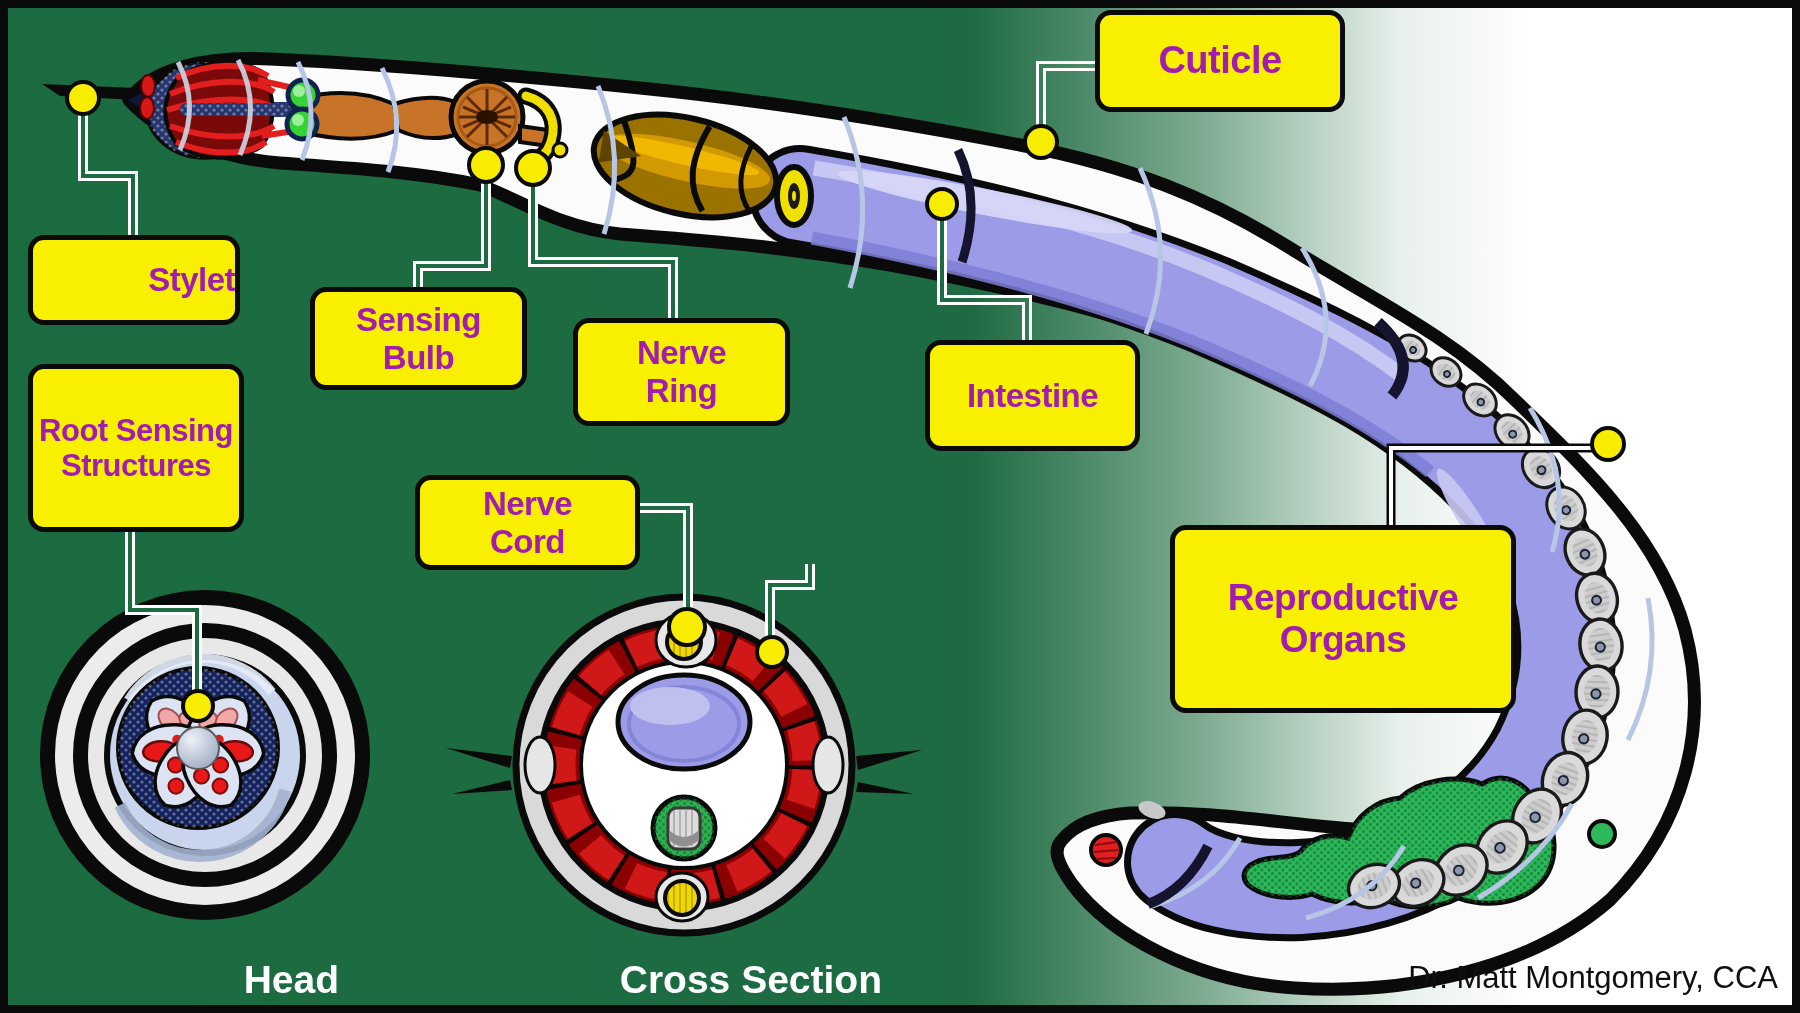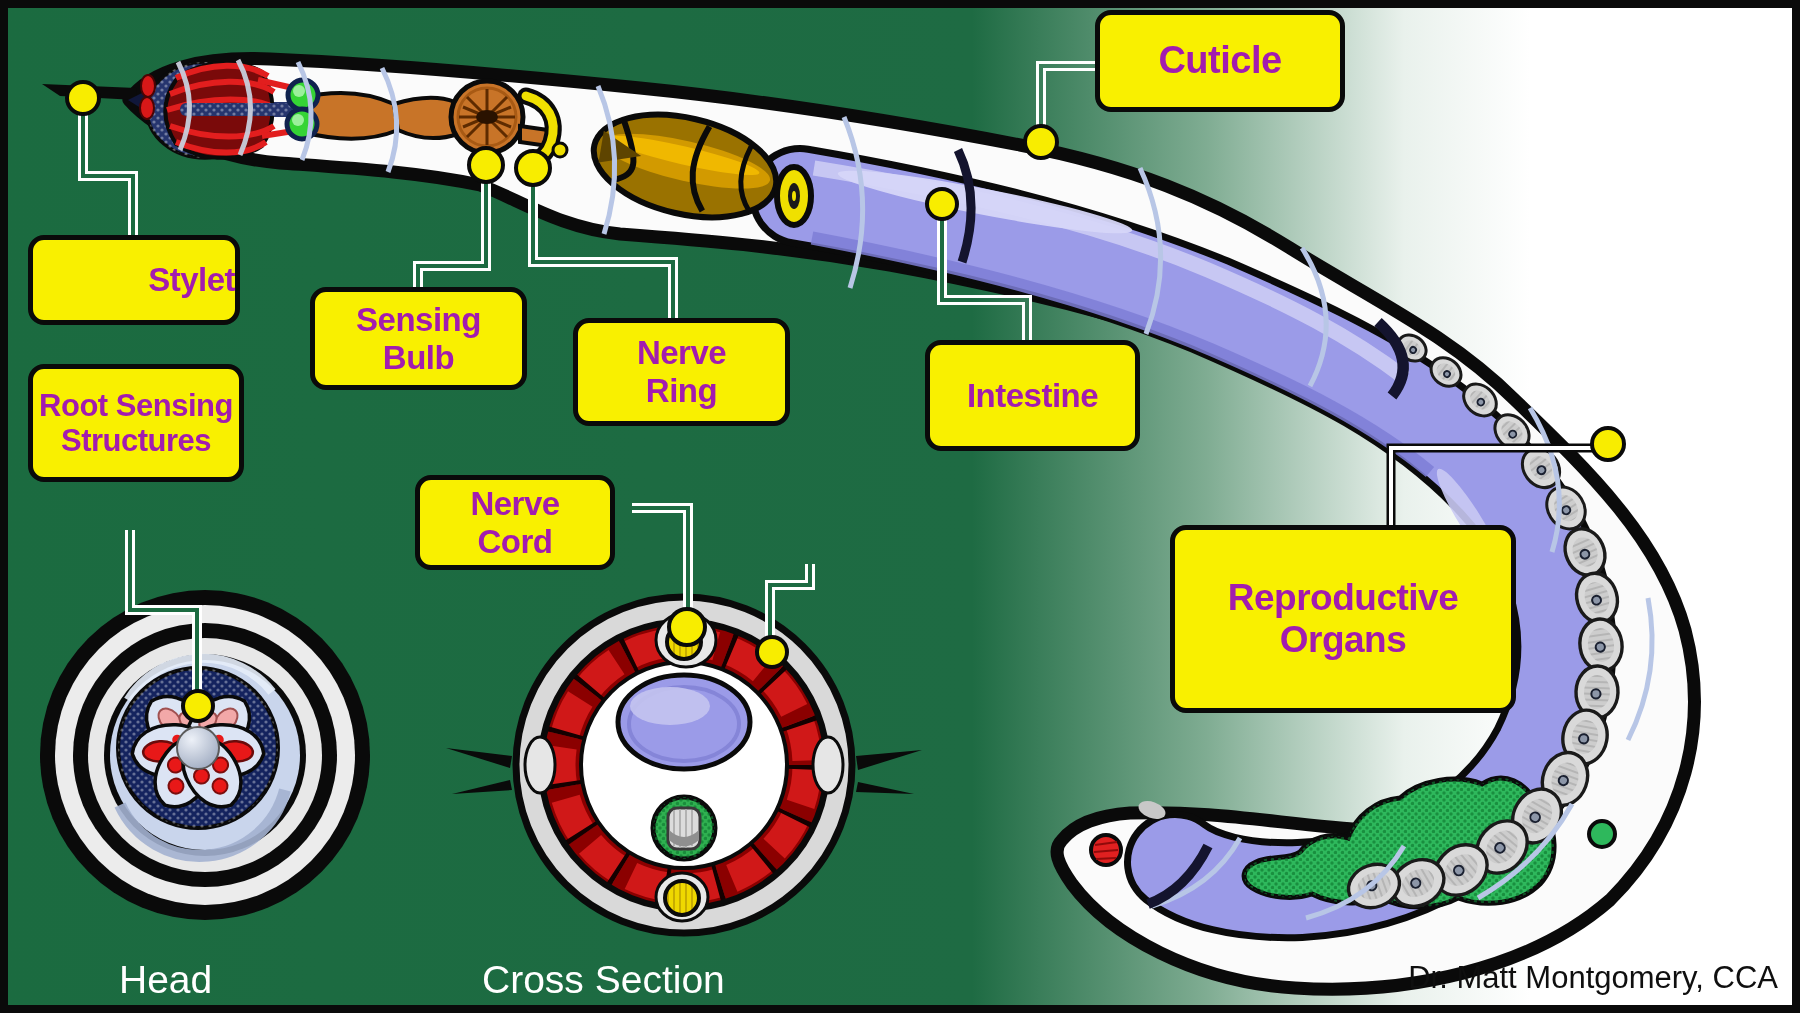--- a/index.html
+++ b/index.html
@@ -11,34 +11,34 @@
   #wormSvg{position:absolute;left:0;top:0;}
   .frame{position:absolute;inset:0;border:8px solid #0A0A0A;pointer-events:none;z-index:40;}
   .label{
     position:absolute; background:#F9F000; border:5px solid #0A0A0A; border-radius:16px;
     display:flex; align-items:center; justify-content:center; text-align:center;
     color:#a21caf; font-weight:bold; font-size:33px; line-height:1.14; z-index:20;
     box-sizing:border-box; letter-spacing:-0.5px;
   }
   .label span{display:block;}
   #label-stylet   {left:28px;  top:235px; width:212px; height:90px;justify-content:flex-end;}
-  #label-root     {left:28px;  top:364px; width:216px; height:118px; font-size:31px;}
+  #label-root     {left:28px;  top:364px; width:216px; height:168px; font-size:31px;}
   #label-median   {left:310px; top:287px; width:217px; height:103px;}
   #label-median span{max-width:140px;}
   #label-nervering{left:573px; top:318px; width:217px; height:108px;}
   #label-nervering span{max-width:130px;}
-  #label-nervecord{left:415px; top:475px; width:200px; height:95px;}
+  #label-nervecord{left:415px; top:475px; width:225px; height:95px;}
   #label-nervecord span{max-width:130px;}
   #label-muscles  {left:748px; top:477px; width:215px; height:85px;}
   #label-intestine{left:925px; top:340px; width:215px; height:111px;}
   #label-cuticle  {left:1095px;top:10px;  width:250px; height:102px; font-size:38px;}
   #label-repro    {left:1170px;top:525px; width:346px; height:188px; font-size:37px;}
   #label-repro span{max-width:300px;}
   .caption{
-    position:absolute; color:#FFFFFF; font-weight:normal; font-size:39px; text-align:left;
+    position:absolute; color:#FFFFFF; font-weight:bold; font-size:39px; text-align:right;
     z-index:20; letter-spacing:0px;
   }
   #caption-head {left:119px; top:958px; width:220px;}
   #caption-cross{left:482px; top:958px; width:400px;}
   #credit{
     position:absolute; left:1300px; top:960px; width:478px; text-align:right;
     color:#0F0F0F; font-weight:normal; font-size:31px; z-index:20;
   }
 </style>
 </head>

